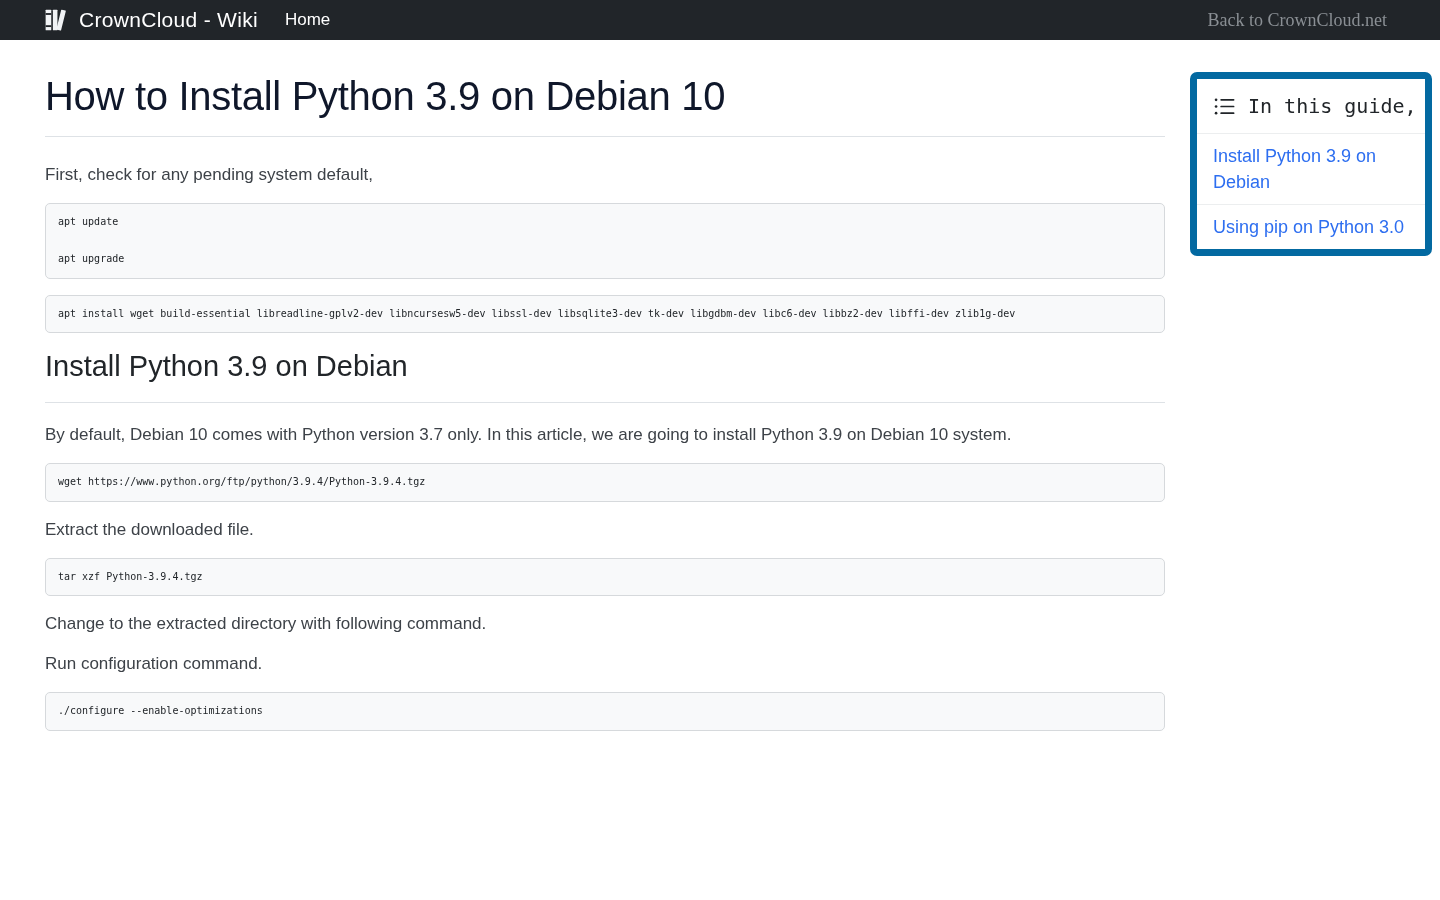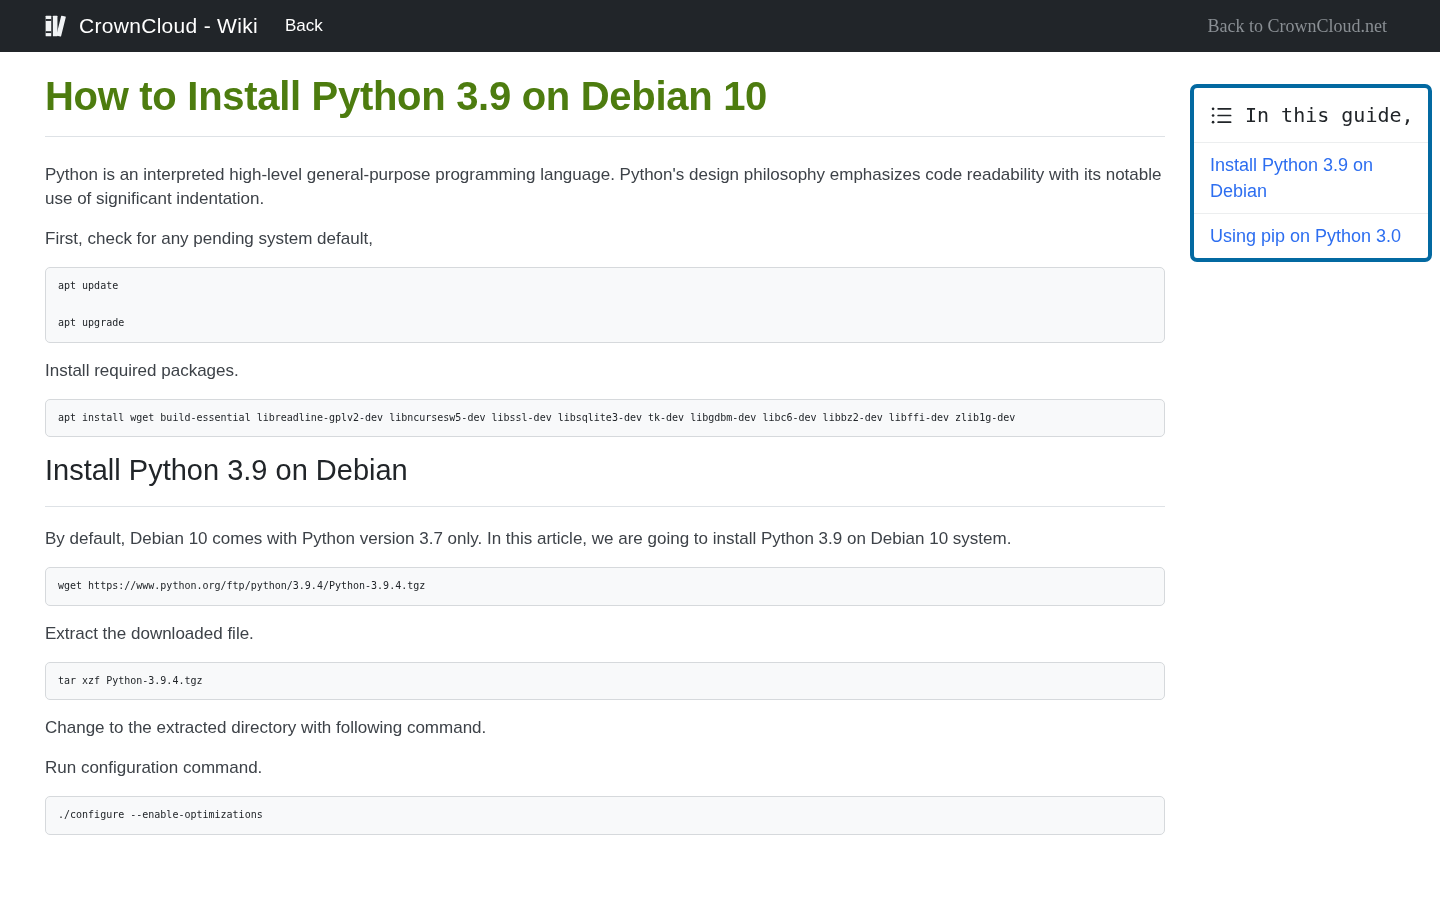--- a/index.html
+++ b/index.html
@@ -6,21 +6,21 @@
   html, body {
     margin: 0; padding: 0;
     width: 1440px; height: 900px;
     overflow: hidden;
     background: #ffffff;
     font-family: "Liberation Sans", sans-serif;
     color: #343a40;
   }
   
   .navbar {
-    height: 52px;
+    height: 40px;
     background: #212529;
     display: flex;
     align-items: center;
     padding: 0 53px 0 44px;
   }
   .brand {
     display: flex;
     align-items: center;
     gap: 9px;
     color: #ffffff;
@@ -48,23 +48,23 @@
     align-items: flex-start;
   }
   main {
     width: 1120px;
     padding-top: 20px;
   }
   
   h1 {
     font-size: 40px;
     line-height: 48px;
-    font-weight: 700;
-    color: #4d7c0f;
-    margin: 0 0 16px 0;
+    font-weight: 400;
+    color: #0f172a;
+    margin: 12px 0 16px 0;
     letter-spacing: -0.3px;
   }
   h2 {
     font-size: 29px;
     line-height: 35px;
     font-weight: 500;
     color: #212529;
     margin: 12px 0 18px 0;
   }
   hr.divider {
@@ -95,21 +95,21 @@
     line-height: 18.5px;
     color: #212529;
     white-space: pre;
     overflow: hidden;
   }
   
   aside.toc-card {
     width: 242px;
     margin-left: 25px;
     margin-top: 32px;
-    border: 4px solid #0369a1;
+    border: 7px solid #0369a1;
     border-radius: 7px;
     background: #ffffff;
     overflow: hidden;
   }
   .toc-header {
     display: flex;
     align-items: center;
     gap: 12px;
     padding: 15px 16px;
     border-bottom: 1px solid #eceeef;
@@ -142,37 +142,35 @@
           <rect x="13.6" y="2.6" width="4.4" height="19" rx="0.5" transform="rotate(14 15.8 12.1)"></rect>
         </g>
         <g fill="#212529">
           <rect x="1.5" y="5.6" width="5.2" height="1.7"></rect>
           <rect x="1.5" y="16.8" width="5.2" height="1.7"></rect>
         </g>
       </svg>
     </span>
     <span>CrownCloud - Wiki</span>
   </a>
-  <a class="nav-home" href="#">Back</a>
+  <a class="nav-home" href="#">Home</a>
   <a class="nav-back" href="#">Back to CrownCloud.net</a>
 </nav>
 
 <div class="layout">
   <main>
     <h1>How to Install Python 3.9 on Debian 10</h1>
     <hr class="divider">
 
-    <p>Python is an interpreted high-level general-purpose programming language. Python's design philosophy emphasizes code readability with its notable use of significant indentation.</p>
     <p>First, check for any pending system default,</p>
 
     <pre class="code">apt update
 
 apt upgrade</pre>
 
-    <p>Install required packages.</p>
 
     <pre class="code">apt install wget build-essential libreadline-gplv2-dev libncursesw5-dev libssl-dev libsqlite3-dev tk-dev libgdbm-dev libc6-dev libbz2-dev libffi-dev zlib1g-dev</pre>
 
     <h2>Install Python 3.9 on Debian</h2>
     <hr class="divider-section">
 
     <p>By default, Debian 10 comes with Python version 3.7 only. In this article, we are going to install Python 3.9 on Debian 10 system.</p>
 
 
     <pre class="code">wget https://www.python.org/ftp/python/3.9.4/Python-3.9.4.tgz</pre>

